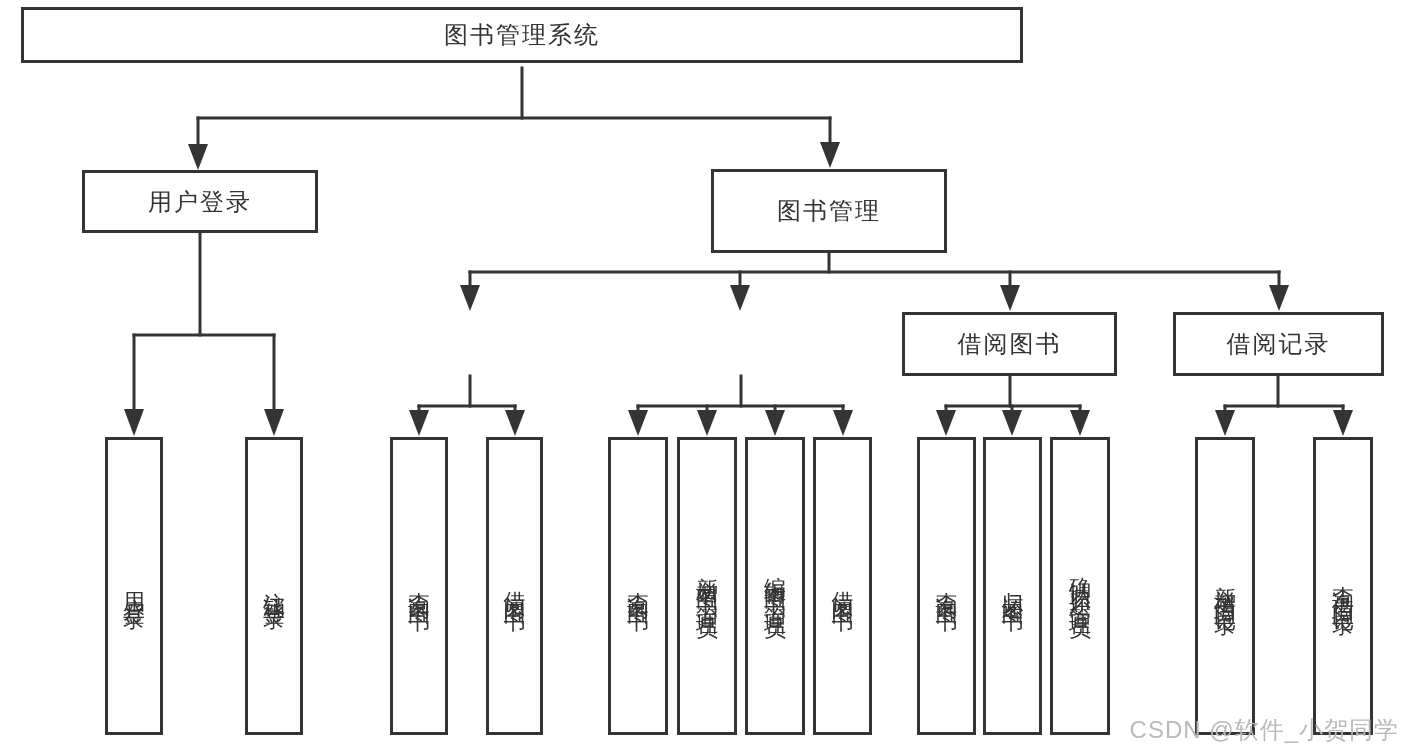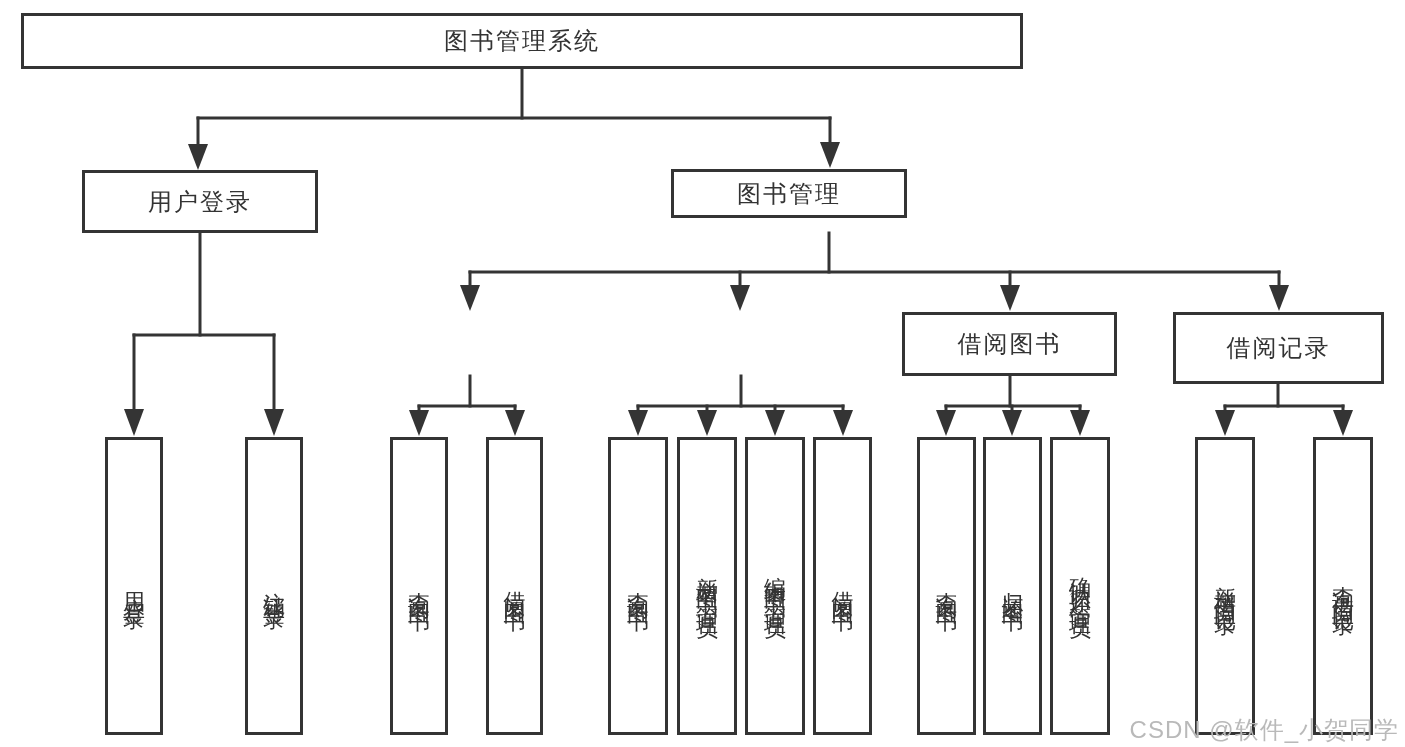--- a/index.html
+++ b/index.html
@@ -96,35 +96,35 @@
     <g>
       <line x1="1278" y1="376" x2="1278" y2="406"></line>
       <line x1="1225" y1="406" x2="1343" y2="406"></line>
       <line x1="1225" y1="406" x2="1225" y2="412"></line>
       <polygon points="1215,410 1235,410 1225,436"></polygon>
       <line x1="1343" y1="406" x2="1343" y2="412"></line>
       <polygon points="1333,410 1353,410 1343,436"></polygon>
     </g>
   </svg>
 
-  <div class="box" style="left:21px;top:13px;width:1002px;height:56px">
+  <div class="box" style="left:21px;top:7px;width:1002px;height:56px">
     <span class="hlabel">图书管理系统</span>
   </div>
 
   <div class="box" style="left:82px;top:170px;width:236px;height:63px">
     <span class="hlabel">用户登录</span>
   </div>
-  <div class="box" style="left:671px;top:169px;width:236px;height:49px">
+  <div class="box" style="left:711px;top:169px;width:236px;height:84px">
     <span class="hlabel">图书管理</span>
   </div>
 
   <div class="box" style="left:902px;top:312px;width:215px;height:64px">
     <span class="hlabel">借阅图书</span>
   </div>
-  <div class="box" style="left:1173px;top:312px;width:211px;height:72px">
+  <div class="box" style="left:1173px;top:312px;width:211px;height:64px">
     <span class="hlabel">借阅记录</span>
   </div>
 
   <div class="box" style="left:105px;top:437px;width:58px;height:298px">
     <span class="vlabel">用户登录</span>
   </div>
   <div class="box" style="left:245px;top:437px;width:58px;height:298px">
     <span class="vlabel">注销登录</span>
   </div>
 

